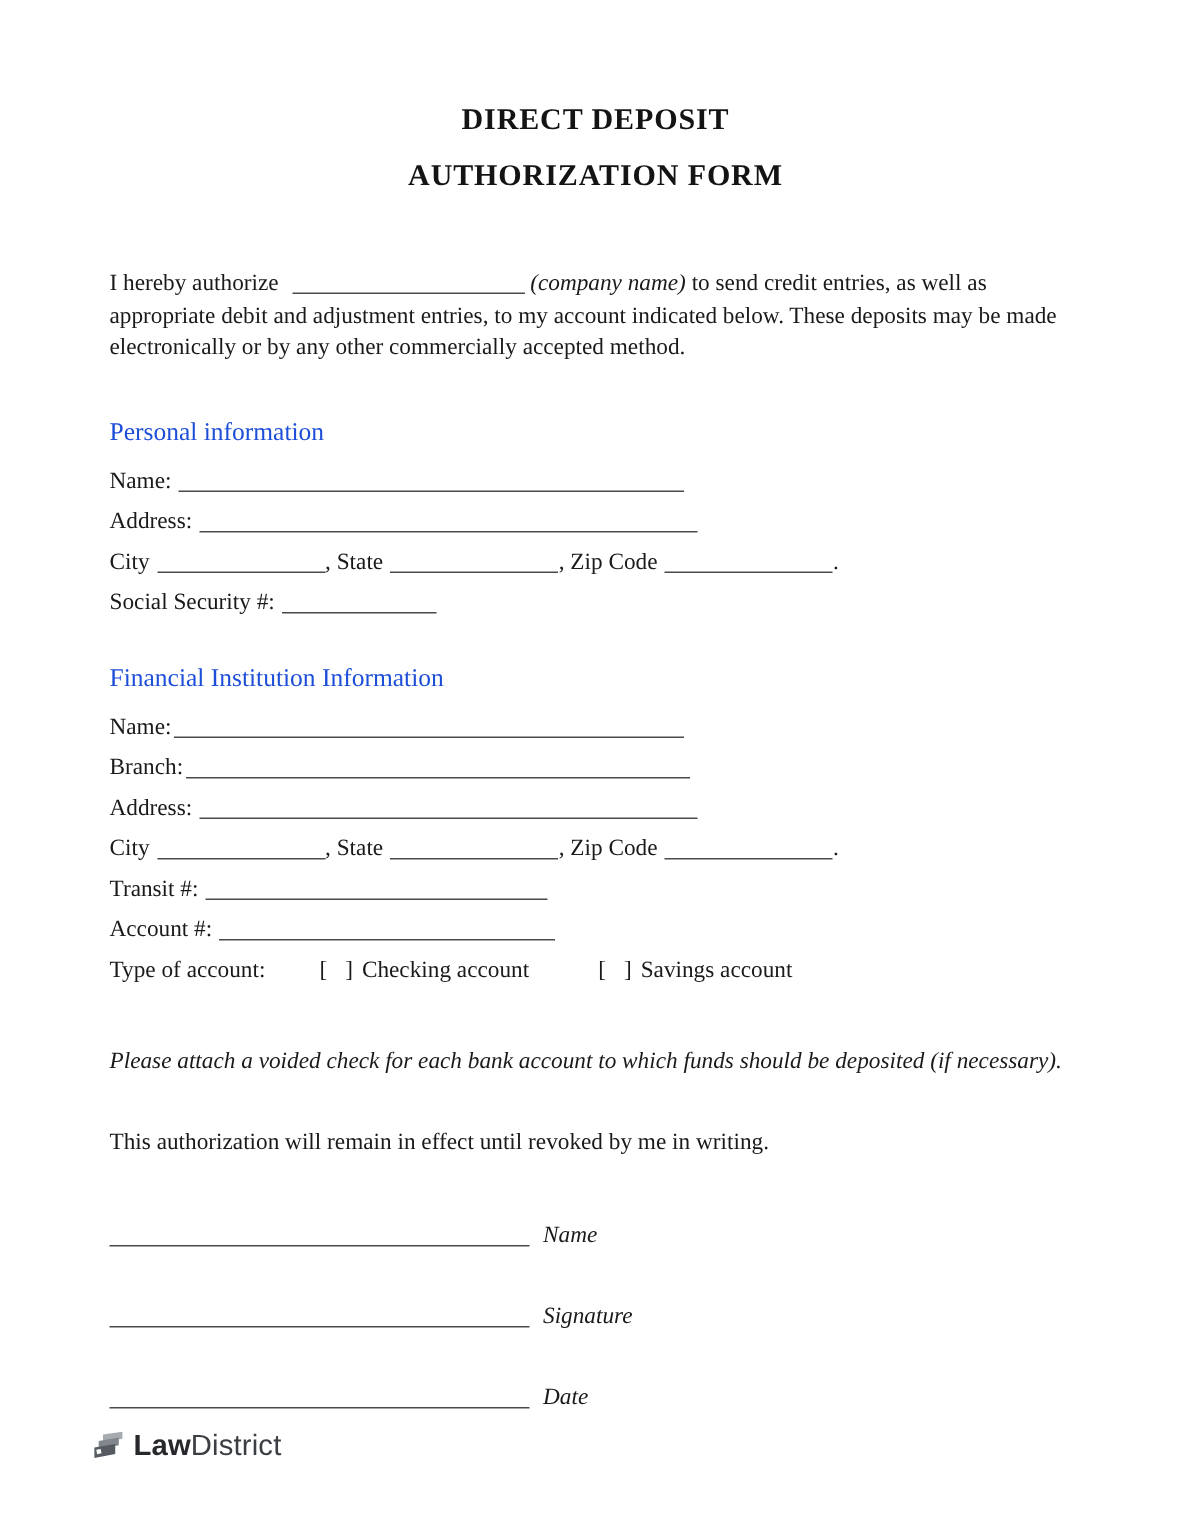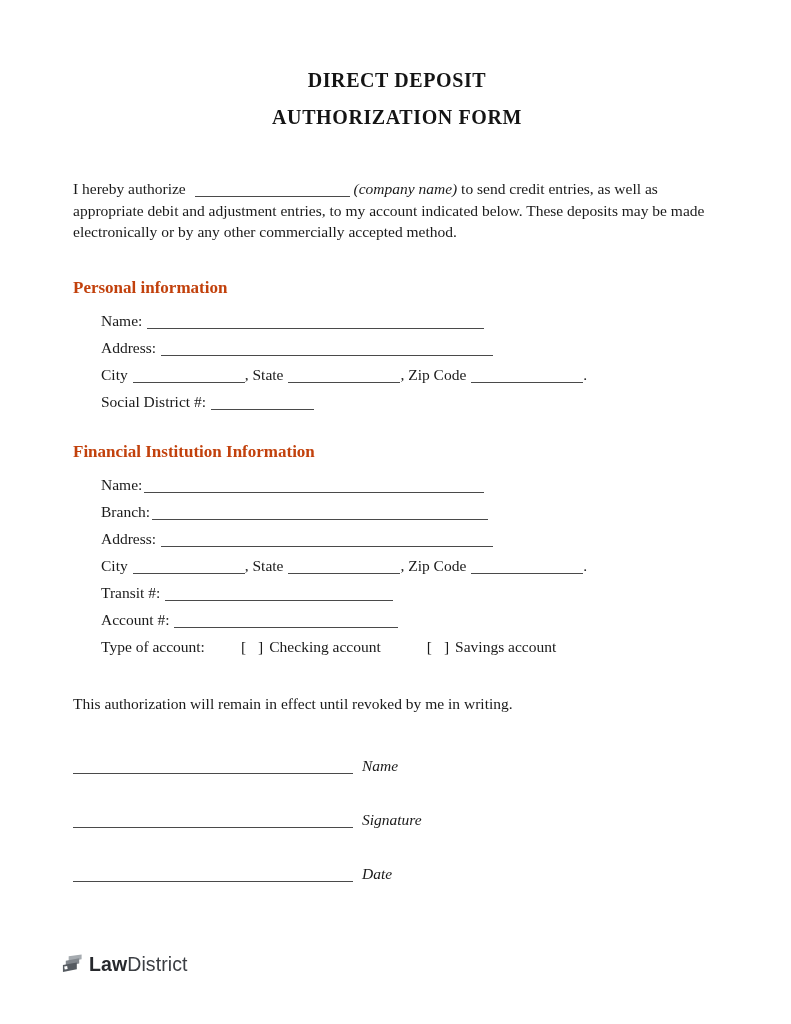--- a/index.html
+++ b/index.html
@@ -53,28 +53,28 @@
   .w224 { width: 224px; }
   .w280 { width: 280px; }
 
   .italic { font-style: italic; }
 
   
   h2 {
     font-size: 17px;
     line-height: 22px;
     margin: 0;
-    font-weight: bold;
-    color: #c2410c;
+    font-weight: normal;
+    color: #1d4ed8;
   }
   .sec-personal  { margin-top: 34px; }
   .sec-financial { margin-top: 26px; }
 
   .rows { margin-top: 8px; }
-  .row  { height: 27px; line-height: 27px; white-space: nowrap; margin-left: 28px; }
+  .row  { height: 27px; line-height: 27px; white-space: nowrap; }
 
   
   .type-label { margin-right: 36px; }
   .checkbox { cursor: pointer; }
   .cb-gap { display: inline-block; width: 12px; }
   .cb-label { margin-left: 6px; }
   .cb-group-2 { margin-left: 46px; }
 
   
   .note-attach { margin: 37px 0 0 0; line-height: 21px; }
@@ -119,21 +119,21 @@
     <div class="row">
       <span>Name:</span><span class="blank w337 gap"></span>
     </div>
     <div class="row">
       <span>Address:</span><span class="blank w332 gap"></span>
     </div>
     <div class="row">
       <span>City</span><span class="blank w112 gap"></span><span>, State</span><span class="blank w112 gap"></span><span>, Zip Code</span><span class="blank w112 gap"></span><span>.</span>
     </div>
     <div class="row">
-      <span>Social District #:</span><span class="blank w103 gap"></span>
+      <span>Social Security #:</span><span class="blank w103 gap"></span>
     </div>
   </div>
 
   <h2 class="sec-financial">Financial Institution Information</h2>
   <div class="rows">
     <div class="row">
       <span>Name:</span><span class="blank w340 gap2"></span>
     </div>
     <div class="row">
       <span>Branch:</span><span class="blank w336 gap2"></span>
@@ -148,20 +148,21 @@
       <span>Transit #:</span><span class="blank w228 gap"></span>
     </div>
     <div class="row">
       <span>Account #:</span><span class="blank w224 gap"></span>
     </div>
     <div class="row">
       <span class="type-label">Type of account:</span><span class="checkbox"><span>[</span><span class="cb-gap"></span><span>]</span></span><span class="cb-label">Checking account</span><span class="checkbox cb-group-2"><span>[</span><span class="cb-gap"></span><span>]</span></span><span class="cb-label">Savings account</span>
     </div>
   </div>
 
+  <p class="note-attach italic">Please attach a voided check for each bank account to which funds should be deposited (if necessary).</p>
 
   <p class="note-revoke">This authorization will remain in effect until revoked by me in writing.</p>
 
   <div class="sig-block">
     <div class="sig-row">
       <span class="blank w280"></span><span class="sig-label">Name</span>
     </div>
     <div class="sig-row">
       <span class="blank w280"></span><span class="sig-label">Signature</span>
     </div>

